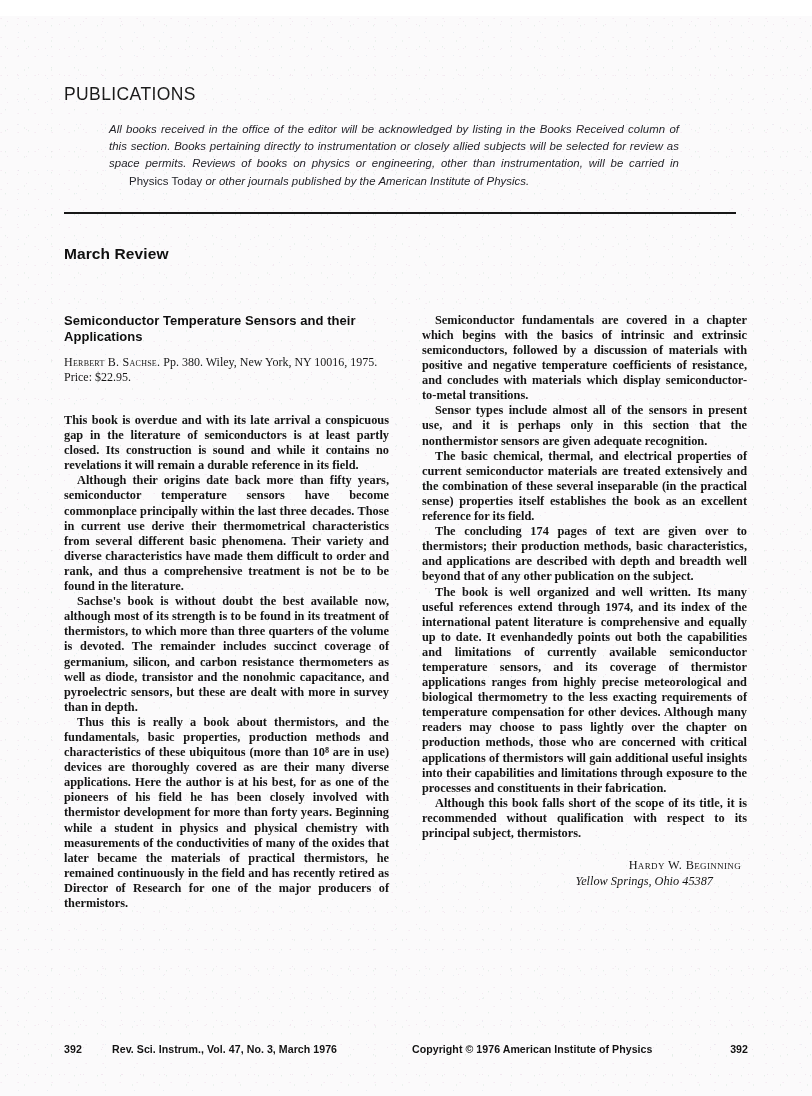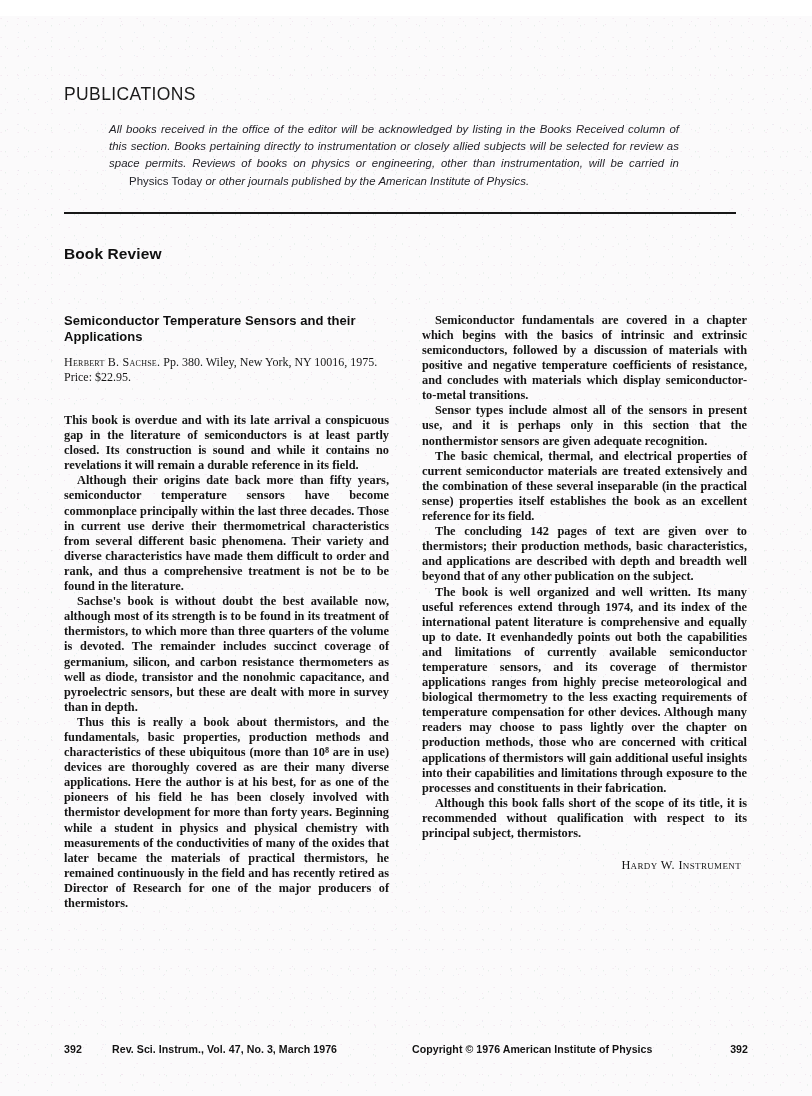--- a/index.html
+++ b/index.html
@@ -191,21 +191,21 @@
 <div class="page">
 
   <div class="content">
 
     <h1 class="masthead-title">PUBLICATIONS</h1>
 
     <p class="masthead-note"><span>All books received in the office of the editor will be acknowledged by listing in the Books Received column of this section. Books pertaining directly to instrumentation or closely allied subjects will be selected for review as space permits. Reviews of books on physics or engineering, other than instrumentation, will be carried in </span><span class="roman">Physics Today</span><span> or other journals published by the American Institute of Physics.</span></p>
 
     <div class="rule"></div>
 
-    <h2 class="section-heading">Book Review</h2>
+    <h2 class="section-heading">March Review</h2>
 
     <div class="columns">
 
       <div class="col left">
 
         <h3 class="review-title">Semiconductor Temperature Sensors and their Applications</h3>
 
         <p class="byline"><span class="smallcaps">Herbert B. Sachse.</span><span> Pp. 380. Wiley, New York, NY 10016, 1975. Price: $22.95.</span></p>
 
         <p class="body first">This book is overdue and with its late arrival a conspicuous gap in the literature of semiconductors is at least partly closed. Its construction is sound and while it contains no revelations it will remain a durable reference in its field.</p>
@@ -219,28 +219,29 @@
       </div>
 
       <div class="col right">
 
         <p class="body lead">Semiconductor fundamentals are covered in a chapter which begins with the basics of intrinsic and extrinsic semiconductors, followed by a discussion of materials with positive and negative temperature coefficients of resistance, and concludes with materials which display semiconductor-to-metal transitions.</p>
 
         <p class="body indent">Sensor types include almost all of the sensors in present use, and it is perhaps only in this section that the nonthermistor sensors are given adequate recognition.</p>
 
         <p class="body indent">The basic chemical, thermal, and electrical properties of current semiconductor materials are treated extensively and the combination of these several inseparable (in the practical sense) properties itself establishes the book as an excellent reference for its field.</p>
 
-        <p class="body indent">The concluding 142 pages of text are given over to thermistors; their production methods, basic characteristics, and applications are described with depth and breadth well beyond that of any other publication on the subject.</p>
+        <p class="body indent">The concluding 174 pages of text are given over to thermistors; their production methods, basic characteristics, and applications are described with depth and breadth well beyond that of any other publication on the subject.</p>
 
         <p class="body indent">The book is well organized and well written. Its many useful references extend through 1974, and its index of the international patent literature is comprehensive and equally up to date. It evenhandedly points out both the capabilities and limitations of currently available semiconductor temperature sensors, and its coverage of thermistor applications ranges from highly precise meteorological and biological thermometry to the less exacting requirements of temperature compensation for other devices. Although many readers may choose to pass lightly over the chapter on production methods, those who are concerned with critical applications of thermistors will gain additional useful insights into their capabilities and limitations through exposure to the processes and constituents in their fabrication.</p>
 
         <p class="body indent">Although this book falls short of the scope of its title, it is recommended without qualification with respect to its principal subject, thermistors.</p>
 
         <div class="signature">
-          <span class="sig-name">Hardy W. Instrument</span>
+          <span class="sig-name">Hardy W. Beginning</span>
+          <span class="sig-city">Yellow Springs, Ohio 45387</span>
         </div>
 
       </div>
     </div>
   </div>
 
   <div class="footer">
     <span class="f-page-left">392</span>
     <span class="f-journal">Rev. Sci. Instrum., Vol. 47, No. 3, March 1976</span>
     <span class="f-copy">Copyright © 1976 American Institute of Physics</span>

